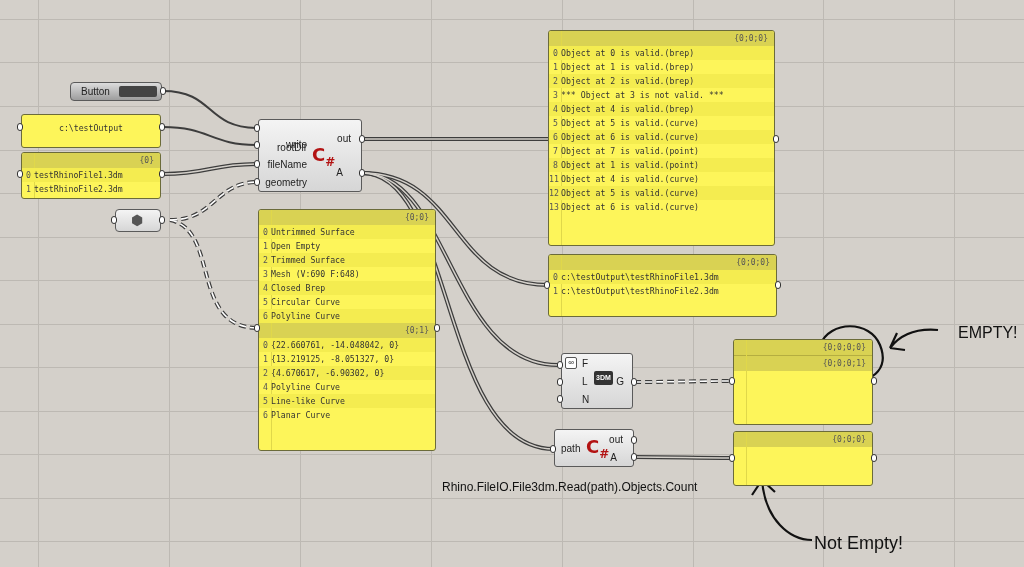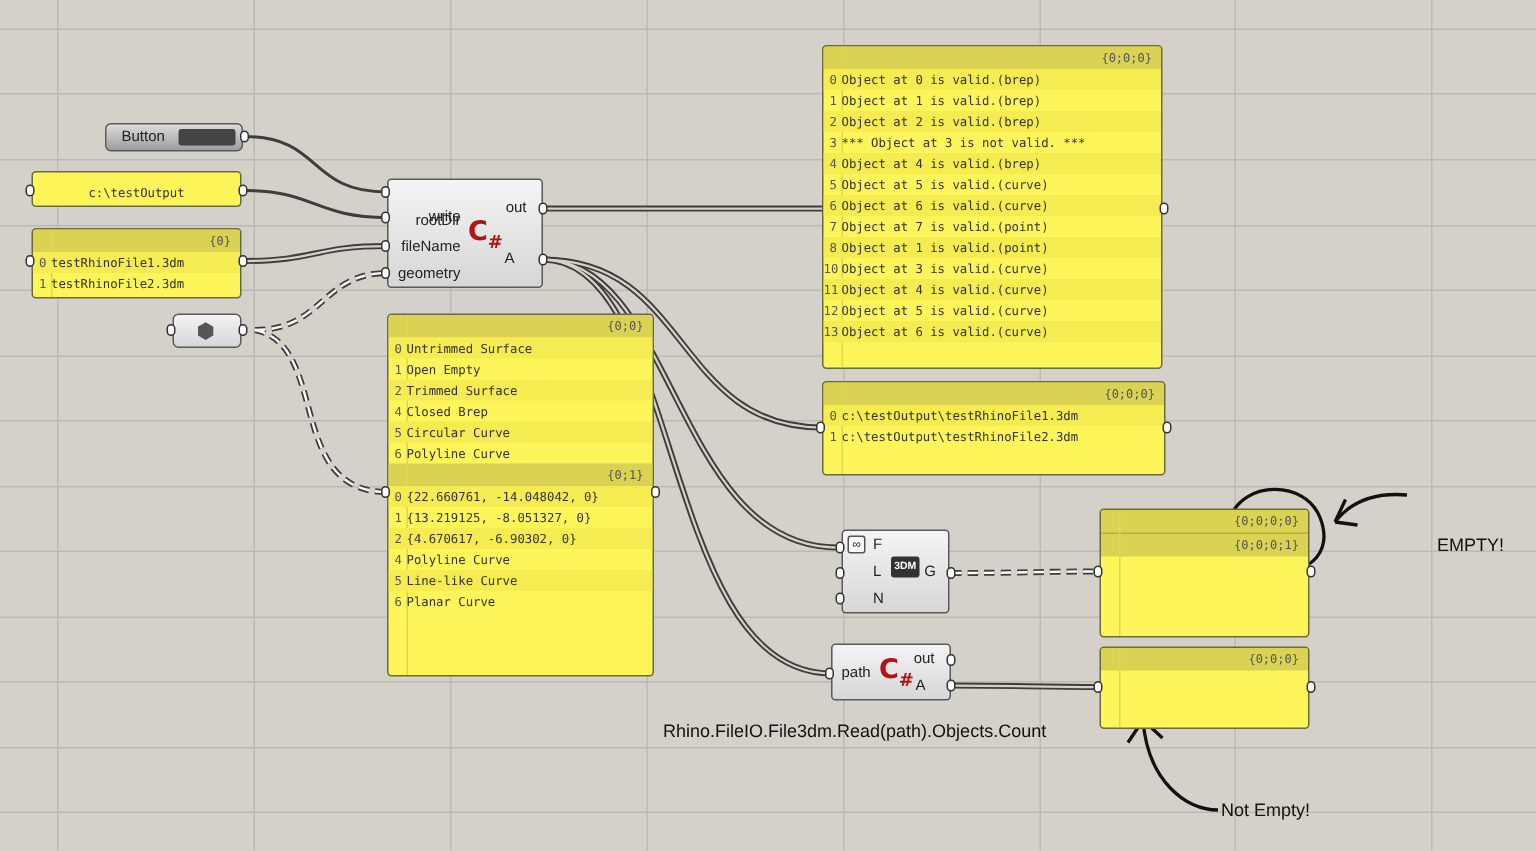--- a/index.html
+++ b/index.html
@@ -86,21 +86,21 @@
       <path d="M812,540 C790,540 765,520 762,480 M762,480 L752,495 M762,480 L775,492"></path>
     </g>
   </svg>
 
   <div class="comp" style="left:70px;top:82px;width:92px;height:19px;border-radius:4px;background:linear-gradient(#dcdcdc,#9d9d9d);">
     <span style="position:absolute;left:10px;top:3px;font-size:10px;">Button</span>
     <span style="position:absolute;left:48px;top:3px;width:38px;height:11px;background:#444;border-radius:2px;"></span>
   </div>
   <div class="grip" style="left:160px;top:87px"></div>
 
-  <div class="panel" style="left:21px;top:114px;width:140px;height:24px;">
+  <div class="panel" style="left:21px;top:114px;width:140px;height:34px;">
     <div style="text-align:center;line-height:26px;">c:\testOutput</div>
   </div>
   <div class="grip" style="left:17px;top:123px"></div>
   <div class="grip" style="left:159px;top:123px"></div>
 
   <div class="panel" style="left:21px;top:152px;width:140px;height:47px;">
     <div class="gutter"></div>
     <div class="hdr">{0}</div>
     <div id="fn-rows">
         <div class="row"><span class="idx">0</span><span>testRhinoFile1.3dm</span></div>
@@ -138,21 +138,20 @@
     <div id="out-rows">
         <div class="row"><span class="idx">0</span><span>Object at 0 is valid.(brep)</span></div>
         <div class="row"><span class="idx">1</span><span>Object at 1 is valid.(brep)</span></div>
         <div class="row"><span class="idx">2</span><span>Object at 2 is valid.(brep)</span></div>
         <div class="row"><span class="idx">3</span><span>*** Object at 3 is not valid. ***</span></div>
         <div class="row"><span class="idx">4</span><span>Object at 4 is valid.(brep)</span></div>
         <div class="row"><span class="idx">5</span><span>Object at 5 is valid.(curve)</span></div>
         <div class="row"><span class="idx">6</span><span>Object at 6 is valid.(curve)</span></div>
         <div class="row"><span class="idx">7</span><span>Object at 7 is valid.(point)</span></div>
         <div class="row"><span class="idx">8</span><span>Object at 1 is valid.(point)</span></div>
-        <div class="row"><span class="idx">10</span><span>Object at 3 is valid.(curve)</span></div>
         <div class="row"><span class="idx">11</span><span>Object at 4 is valid.(curve)</span></div>
         <div class="row"><span class="idx">12</span><span>Object at 5 is valid.(curve)</span></div>
         <div class="row"><span class="idx">13</span><span>Object at 6 is valid.(curve)</span></div>
       </div>
   </div>
   <div class="grip" style="left:773px;top:135px"></div>
 
   <div class="panel" style="left:548px;top:254px;width:229px;height:63px;">
     <div class="gutter"></div>
     <div class="hdr">{0;0;0}</div>
@@ -164,20 +163,21 @@
   <div class="grip" style="left:544px;top:281px"></div>
   <div class="grip" style="left:775px;top:281px"></div>
 
   <div class="panel" style="left:258px;top:209px;width:178px;height:242px;">
     <div class="gutter"></div>
     <div class="hdr">{0;0}</div>
     <div id="geo-rows-0">
         <div class="row"><span class="idx">0</span><span>Untrimmed Surface</span></div>
         <div class="row"><span class="idx">1</span><span>Open Empty</span></div>
         <div class="row"><span class="idx">2</span><span>Trimmed Surface</span></div>
+        <div class="row"><span class="idx">3</span><span>Mesh (V:690  F:648)</span></div>
         <div class="row"><span class="idx">4</span><span>Closed Brep</span></div>
         <div class="row"><span class="idx">5</span><span>Circular Curve</span></div>
         <div class="row"><span class="idx">6</span><span>Polyline Curve</span></div>
       </div>
     <div class="hdr">{0;1}</div>
     <div id="geo-rows-1">
         <div class="row"><span class="idx">0</span><span>{22.660761, -14.048042, 0}</span></div>
         <div class="row"><span class="idx">1</span><span>{13.219125, -8.051327, 0}</span></div>
         <div class="row"><span class="idx">2</span><span>{4.670617, -6.90302, 0}</span></div>
         <div class="row"><span class="idx">4</span><span>Polyline Curve</span></div>
@@ -220,15 +220,15 @@
   <div class="grip" style="left:631px;top:453px"></div>
   <div class="note" style="left:442px;top:480px;font-size:12px;">Rhino.FileIO.File3dm.Read(path).Objects.Count</div>
 
   <div class="panel" style="left:733px;top:431px;width:140px;height:55px;">
     <div class="gutter"></div>
     <div class="hdr">{0;0;0}</div>
   </div>
   <div class="grip" style="left:729px;top:454px"></div>
   <div class="grip" style="left:871px;top:454px"></div>
 
-  <div class="note" style="left:958px;top:356px;font-size:12px;">EMPTY!</div>
-  <div class="note" style="left:814px;top:533px;font-size:12px;">Not Empty!</div>
+  <div class="note" style="left:958px;top:324px;font-size:16px;">EMPTY!</div>
+  <div class="note" style="left:814px;top:533px;font-size:18px;">Not Empty!</div>
 </div>
 
 </body></html>

